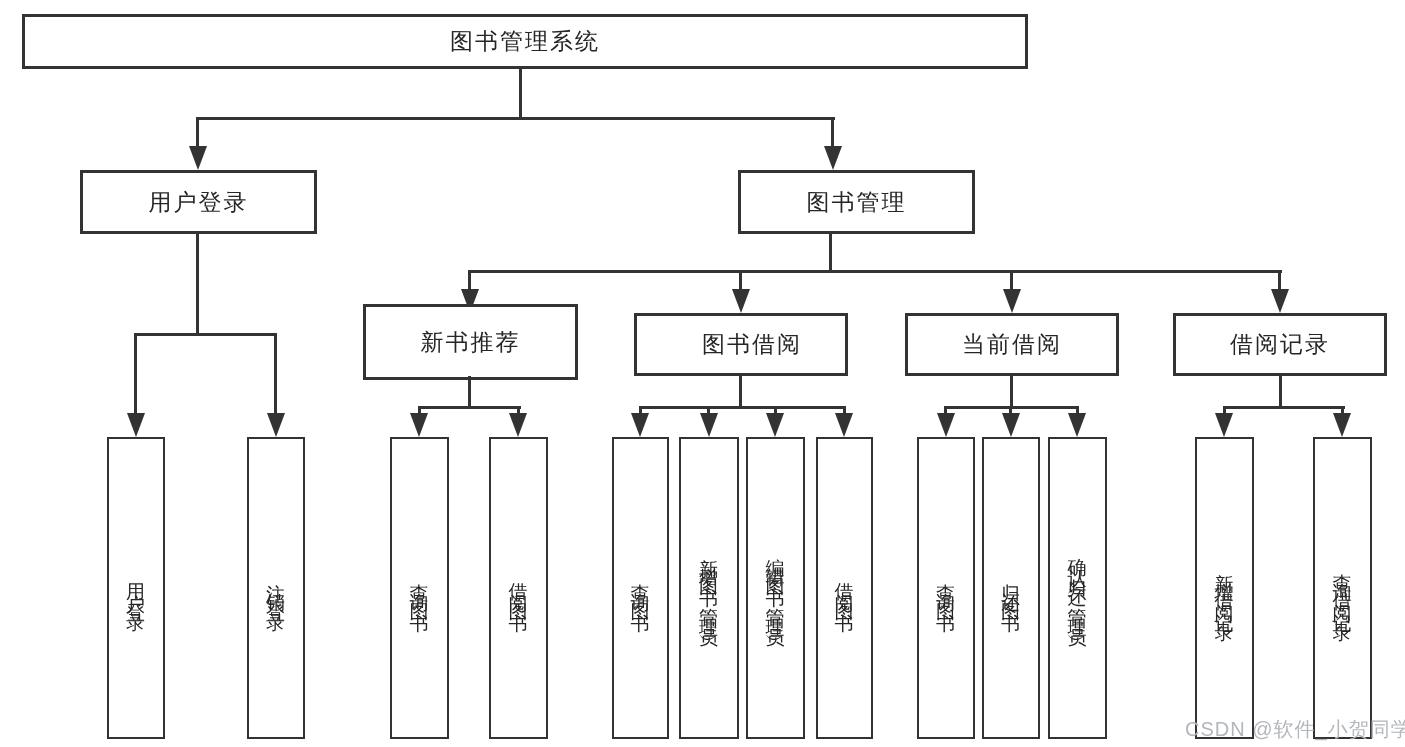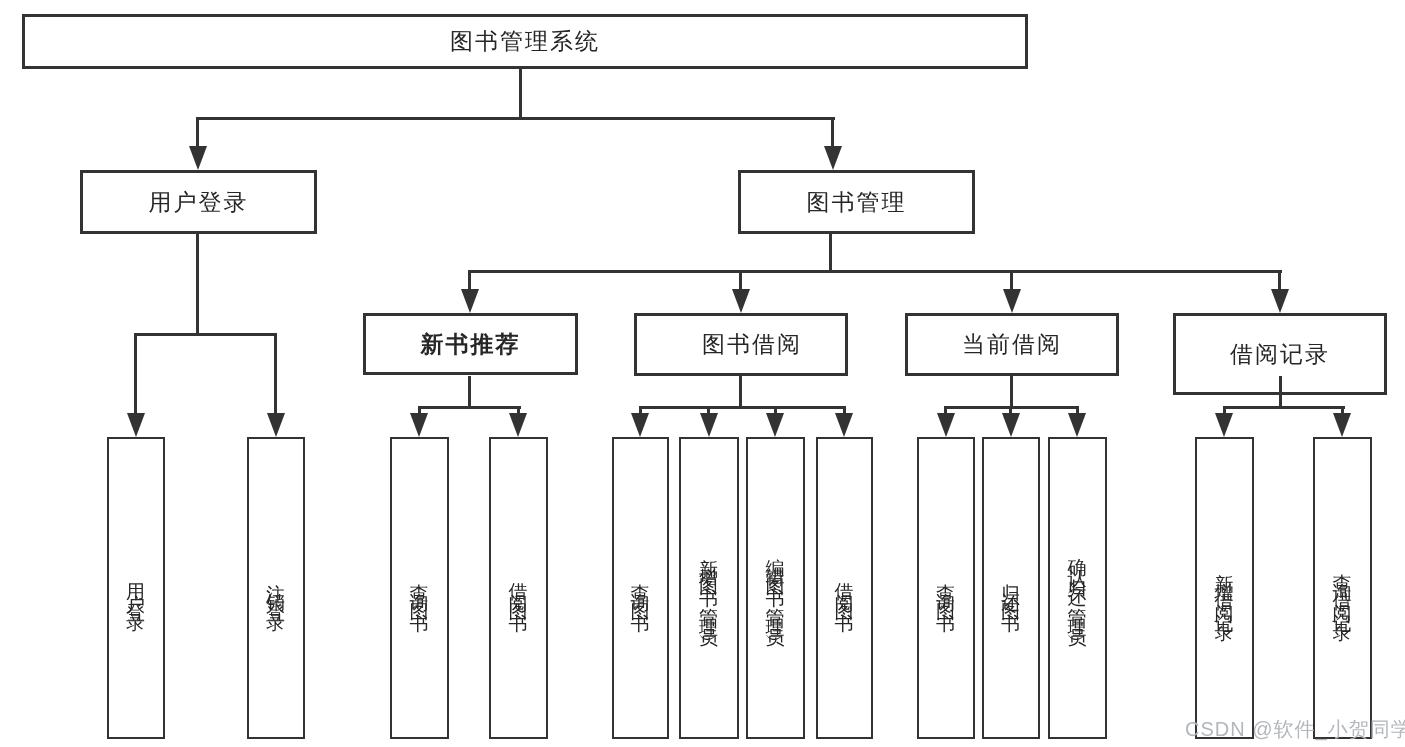--- a/index.html
+++ b/index.html
@@ -78,30 +78,30 @@
   <div class="h" style="left:468px;top:270px;width:814px;"></div>
   <div class="v" style="left:468px;top:273px;height:16px;"></div>
   <div class="v" style="left:739px;top:273px;height:16px;"></div>
   <div class="v" style="left:1010px;top:273px;height:16px;"></div>
   <div class="v" style="left:1278px;top:273px;height:16px;"></div>
   <div class="arrow" style="left:461px;top:289px;"></div>
   <div class="arrow" style="left:732px;top:289px;"></div>
   <div class="arrow" style="left:1003px;top:289px;"></div>
   <div class="arrow" style="left:1271px;top:289px;"></div>
 
-  <div class="box" style="left:363px;top:313px;width:215px;height:62px;font-weight:bold;">
+  <div class="box" style="left:363px;top:304px;width:215px;height:76px;">
     <span>新书推荐</span>
   </div>
   <div class="box" style="left:634px;top:313px;width:214px;height:63px;padding-left:22px;">
     <span>图书借阅</span>
   </div>
   <div class="box" style="left:905px;top:313px;width:214px;height:63px;">
     <span>当前借阅</span>
   </div>
-  <div class="box" style="left:1173px;top:313px;width:214px;height:82px;align-items:center;">
+  <div class="box" style="left:1173px;top:313px;width:214px;height:63px;align-items:center;">
     <span>借阅记录</span>
   </div>
 
   <div class="v" style="left:468px;top:376px;height:30px;"></div>
   <div class="h" style="left:418px;top:406px;width:103px;"></div>
   <div class="v" style="left:418px;top:409px;height:6px;"></div>
   <div class="v" style="left:517px;top:409px;height:6px;"></div>
   <div class="arrow" style="left:410px;top:413px;"></div>
   <div class="arrow" style="left:509px;top:413px;"></div>
 

